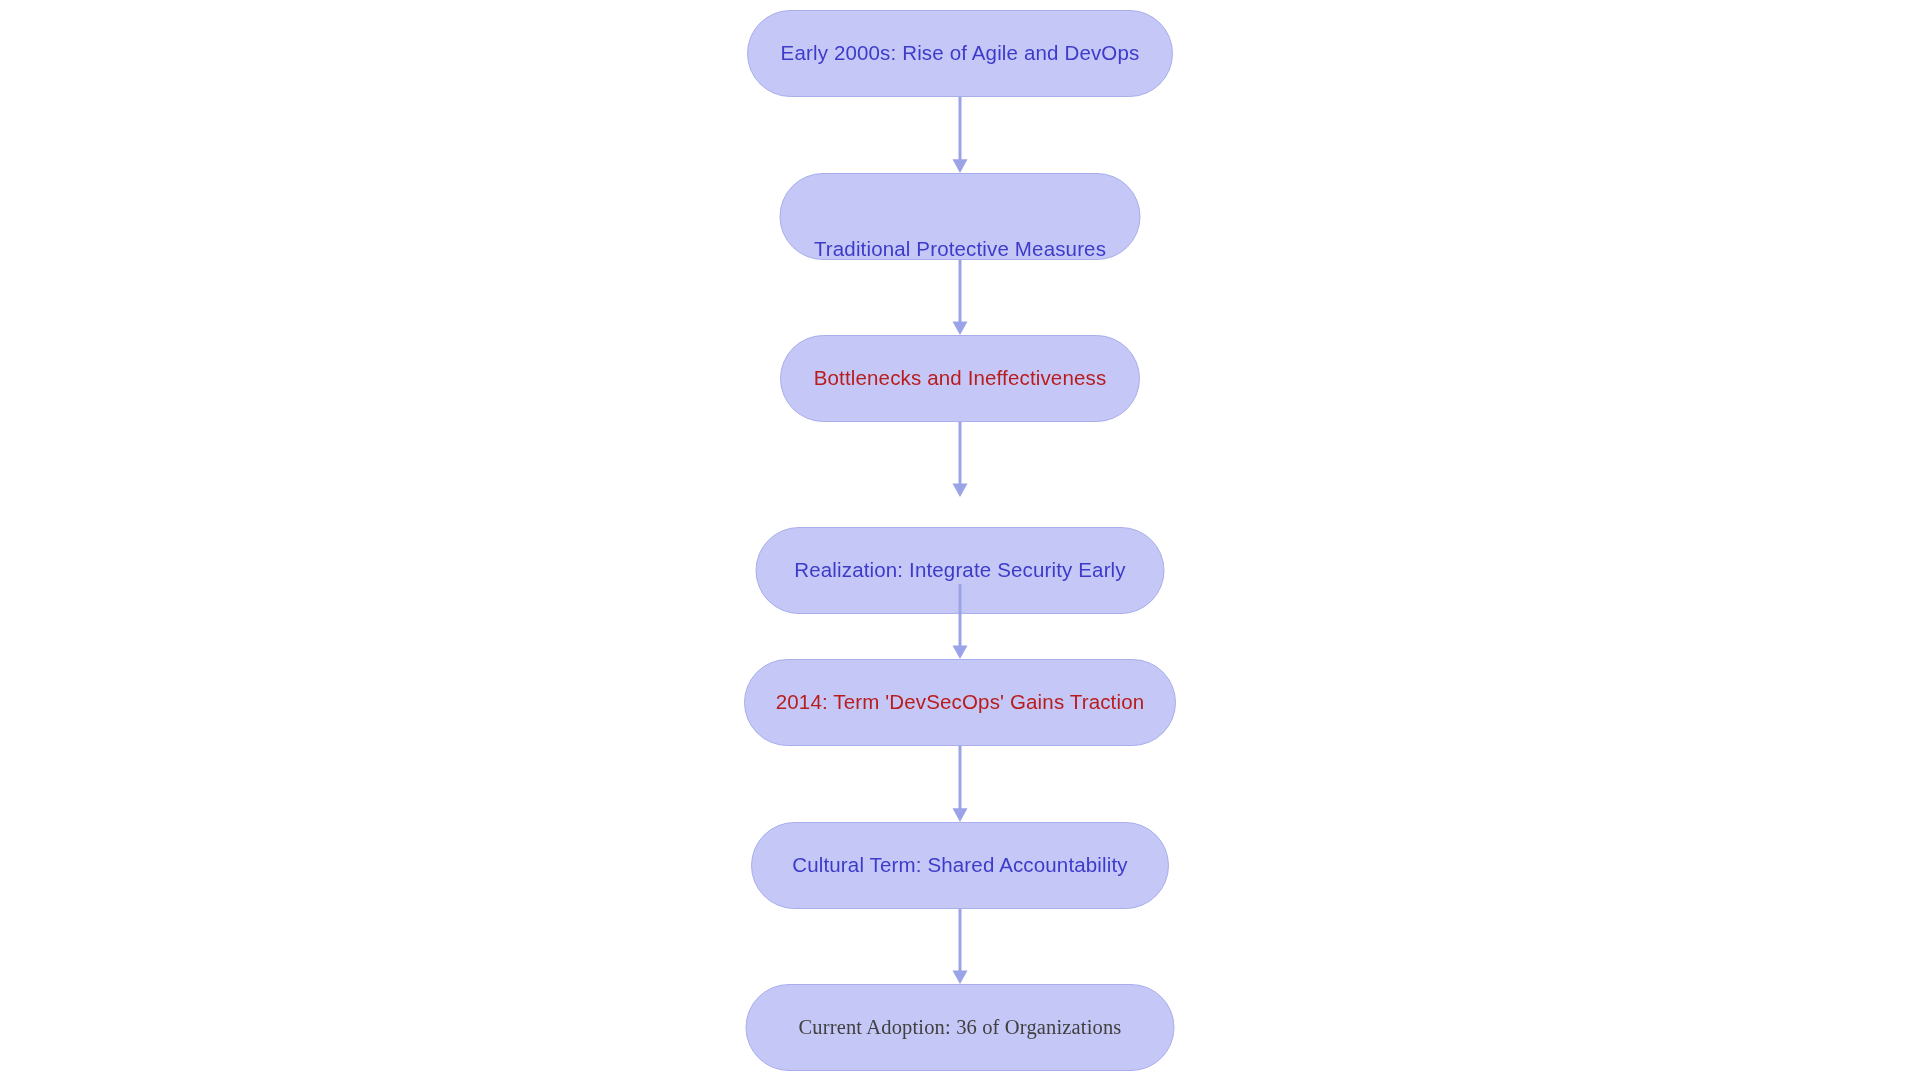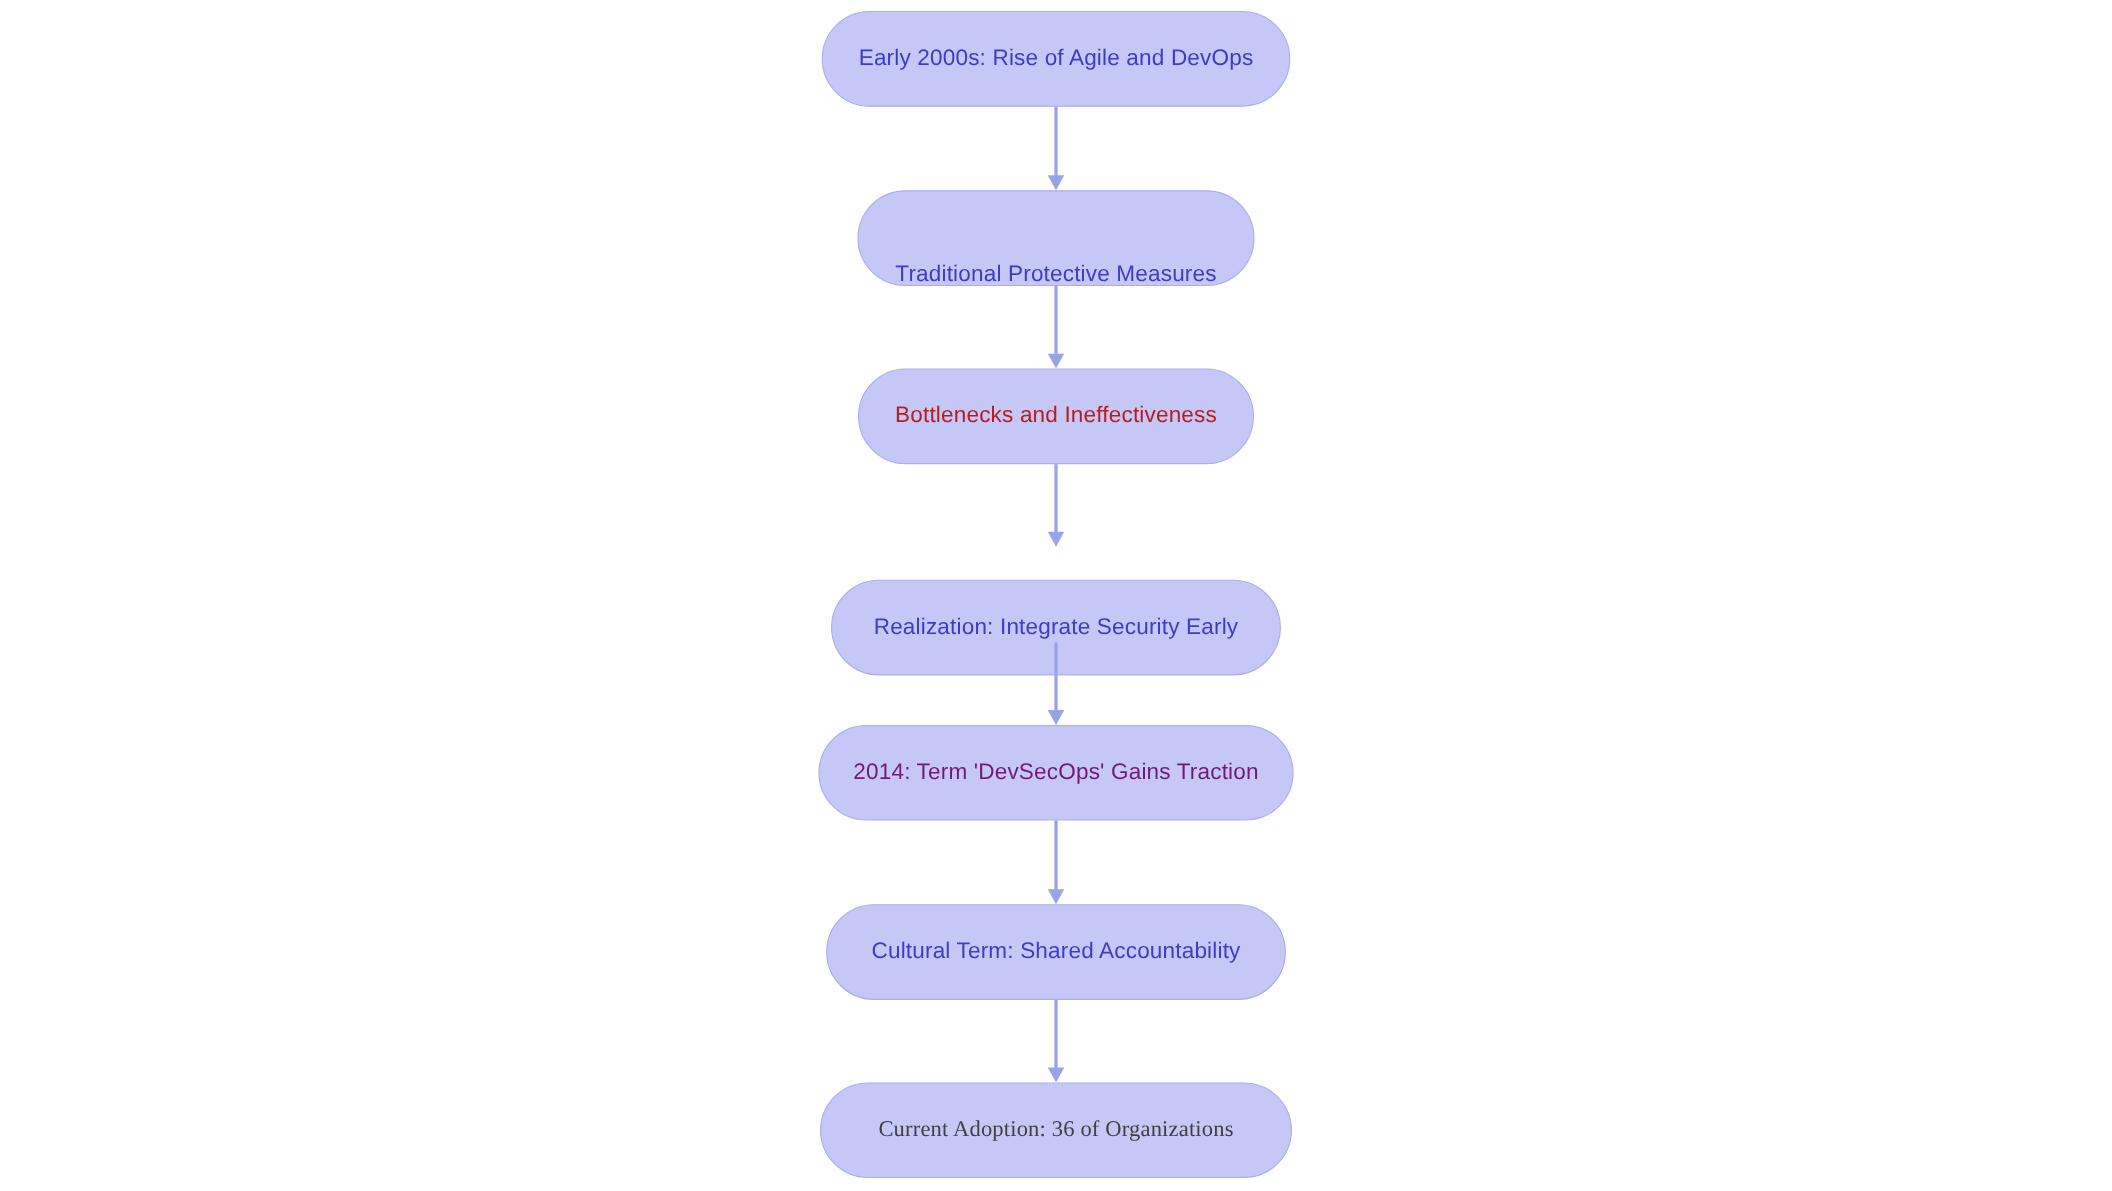--- a/index.html
+++ b/index.html
@@ -105,21 +105,21 @@
   </div>
 
   <div class="flow-connector" style="top: 584px; height: 75px;">
     <svg width="24" height="75" viewBox="0 0 24 100" preserveAspectRatio="none">
       <line class="conn-line" x1="12" y1="0" x2="12" y2="84" stroke="#9ba3e8" stroke-width="3"></line>
       <polygon class="conn-head" points="12,100 4.5,82 19.5,82" fill="#9ba3e8"></polygon>
     </svg>
   </div>
 
   <div class="flow-node" style="top: 659px; width: 432px; background: rgb(197, 200, 247); border-color: rgb(169, 173, 234);">
-    <span class="flow-node-label" style="color: #701a75;">2014: Term 'DevSecOps' Gains Traction</span>
+    <span class="flow-node-label" style="color: #b91c1c;">2014: Term 'DevSecOps' Gains Traction</span>
   </div>
 
   <div class="flow-connector" style="top: 746px; height: 76px;">
     <svg width="24" height="76" viewBox="0 0 24 100" preserveAspectRatio="none">
       <line class="conn-line" x1="12" y1="0" x2="12" y2="84" stroke="#9ba3e8" stroke-width="3"></line>
       <polygon class="conn-head" points="12,100 4.5,82 19.5,82" fill="#9ba3e8"></polygon>
     </svg>
   </div>
 
   <div class="flow-node" style="top: 822px; width: 418px; background: rgb(197, 200, 247); border-color: rgb(169, 173, 234);">

